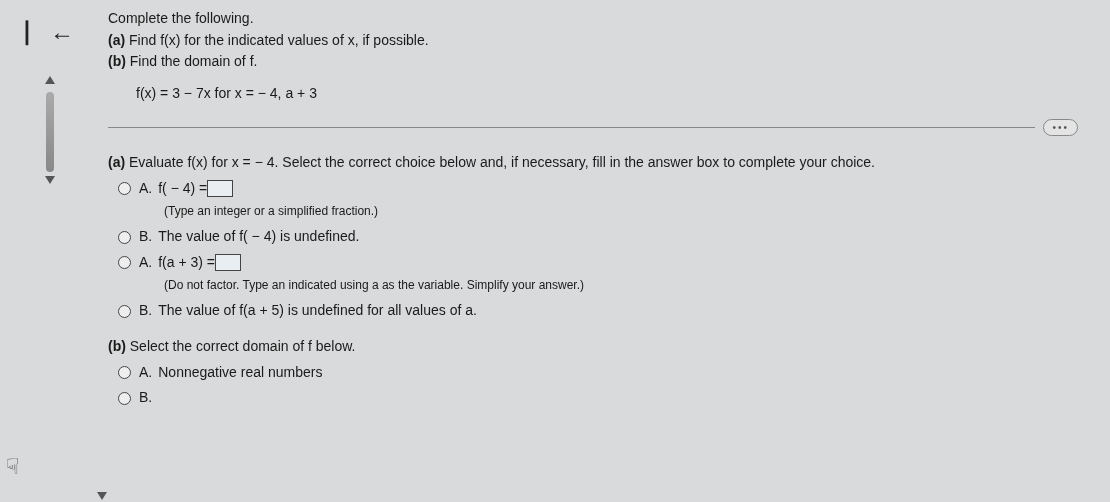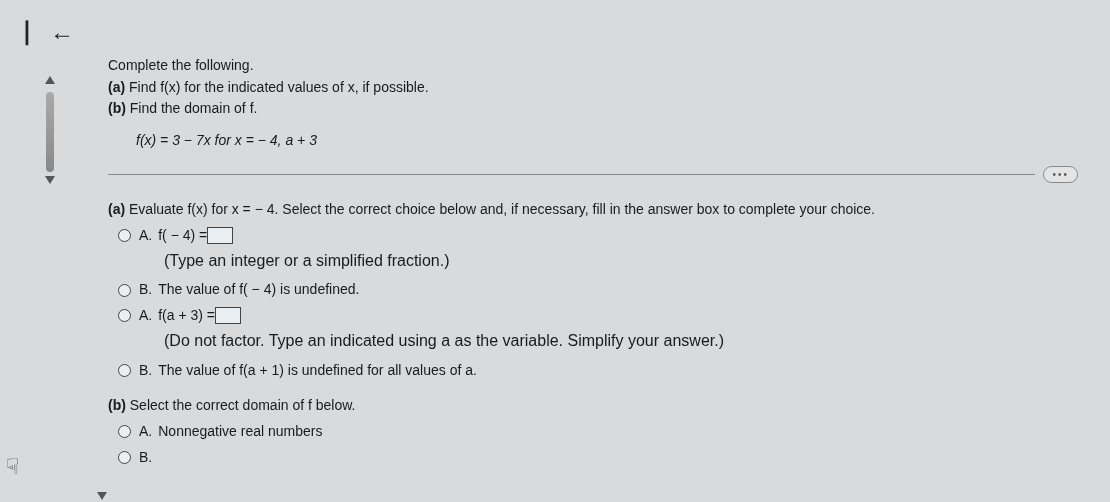--- a/index.html
+++ b/index.html
@@ -54,29 +54,27 @@
     border-right: 5px solid transparent;
     border-top: 8px solid #555;
     position: absolute;
     bottom: -12px;
     left: -1px;
   }
   .main {
     flex: 1;
     padding: 8px 14px 0 8px;
     line-height: 1.55;
-    margin-top: 47px;
   }
   .header-block { margin-bottom: 8px; }
   .header-line1 { }
   .bold { font-weight: bold; }
   .header-line2, .header-line3 { }
   .func-def {
     margin: 10px 0 14px 28px;
-    font-style: italic;
   }
   .hr-row {
     display: flex;
     align-items: center;
     margin: 6px 0 16px 0;
   }
   .hr-line {
     flex: 1;
     border-top: 1px solid #888;
   }
@@ -109,21 +107,21 @@
   .input-box {
     display: inline-block;
     width: 26px;
     height: 17px;
     border: 1px solid #444;
     background: #e8eef2;
     vertical-align: middle;
   }
   .hint {
     margin: 0 0 6px 56px;
-    font-size: 16px;
+    font-size: 12px;
   }
   .section-gap { margin-top: 14px; }
   .cursor-hand {
     position: absolute;
     left: 6px;
     bottom: 22px;
     font-size: 22px;
     color: #555;
   }
   .arrow-down-small {
@@ -185,21 +183,21 @@
     <div class="opt-row">
       <div class="radio"></div>
       <span class="opt-label">A.</span>
       <span>f(a + 3) = </span>
       <span class="input-box"></span>
     </div>
     <div class="hint">(Do not factor. Type an indicated using a as the variable. Simplify your answer.)</div>
     <div class="opt-row">
       <div class="radio"></div>
       <span class="opt-label">B.</span>
-      <span>The value of f(a + 1) is undefined for all values of a.</span>
+      <span>The value of f(a + 5) is undefined for all values of a.</span>
     </div>
 
     <div class="q-text section-gap">
       <span class="bold">(b)</span><span> Select the correct domain of f below.</span>
     </div>
     <div class="opt-row">
       <div class="radio"></div>
       <span class="opt-label">A.</span>
       <span>Nonnegative real numbers</span>
     </div>

